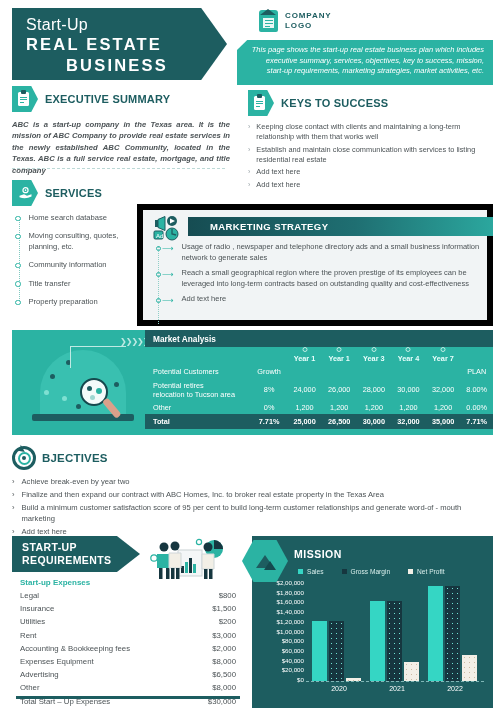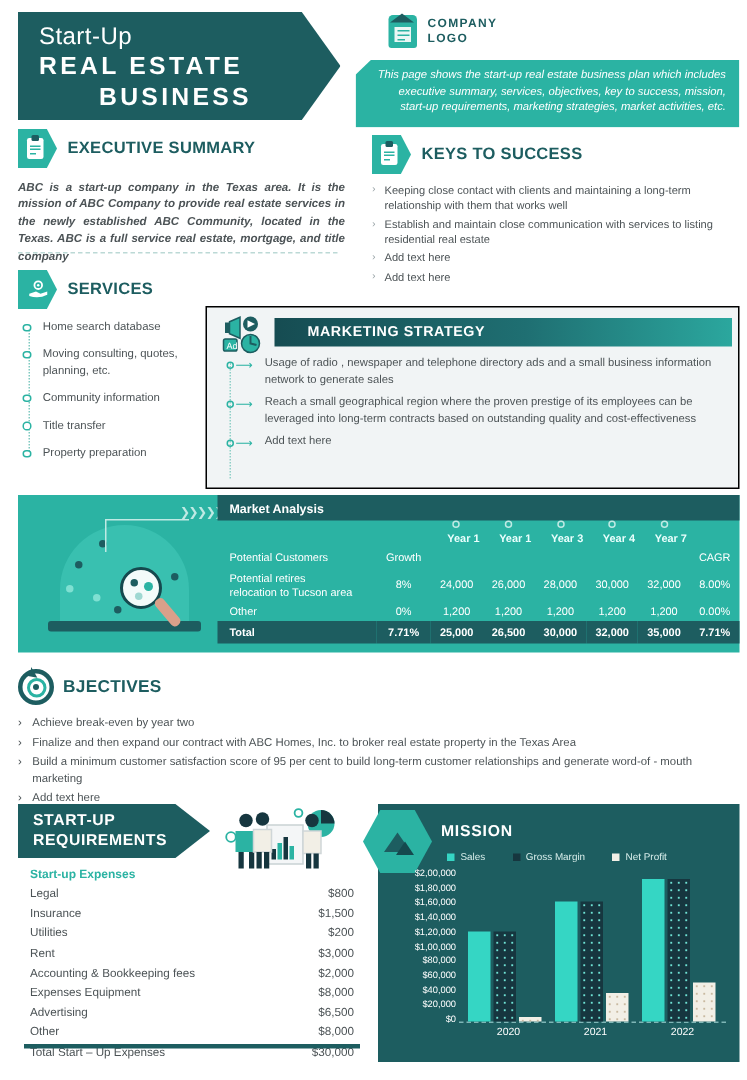--- a/index.html
+++ b/index.html
@@ -74,21 +74,21 @@
   .svc-list{ margin-top:7px; position:relative; padding-left:3px;}
   .svc-list:before{ content:""; position:absolute; left:6.5px; top:4px; bottom:6px;
                     border-left:1px dotted #7fc9c0;}
   .svc-item{ display:flex; align-items:flex-start; gap:8px; margin-bottom:8px; position:relative;}
   .svc-dot{ width:5.5px;height:5.5px;border:1.2px solid #2bb3a3;border-radius:50%;
             background:#fff; margin-top:2.5px; flex:0 0 auto;}
   .svc-txt{ font-size:7.6px; line-height:10.4px; color:#4c5356;}
 
   
   .ms{ position:absolute; left:137px; top:204px; width:356px; height:122px;
-       background:#f1f4f5; border:1px solid #000000;}
+       background:#f1f4f5; border:6px solid #000000;}
   .ms-bar{ position:absolute; left:45px; top:7px; width:305px; height:19px;
            background:linear-gradient(90deg,#164c52 0%, #1f6f72 55%, #2ba79e 100%);
            display:flex; align-items:center; padding-left:22px;
            color:#fff; font-size:9.5px; font-weight:bold; letter-spacing:.4px;}
   .ms-ico{ position:absolute; left:9px; top:4px; width:33px;height:28px;}
   .ms-list{ position:absolute; left:13px; top:32px; width:334px;}
   .ms-item{ display:flex; gap:8px; margin-bottom:5px; align-items:flex-start;}
   .ms-arrow{ display:flex; align-items:center; gap:1px; padding-top:4px; flex:0 0 auto;}
   .ms-arrow .c{ width:5px;height:5px;border:1.1px solid #2bb3a3;border-radius:50%;}
   .ms-arrow .a{ font-size:8px; color:#2bb3a3; line-height:5px;}
@@ -114,21 +114,21 @@
   .ma-lead{ position:absolute; left:52px; top:12px; width:56px;height:1px;background:#bfeae4;}
   .ma-lead2{ position:absolute; left:52px; top:12px; width:1px;height:22px;background:#bfeae4;}
   .chevs{ position:absolute; left:108px; top:7px; font-size:8px;color:#bfeae4;letter-spacing:-1px;}
 
   .ma-panel{ position:absolute; left:133px; top:0; width:348px; height:105px;}
   .ma-hd{ height:17px; background:#1d5d60; color:#fff; font-size:8.3px; font-weight:bold;
           display:flex; align-items:center; padding-left:8px;}
   table.mat{ width:100%; border-collapse:collapse; font-size:7.3px; color:#ffffff;}
   table.mat td, table.mat th{ padding:2.2px 2px; text-align:center; font-weight:normal;}
   table.mat th.lbl, table.mat td.lbl{ text-align:left; padding-left:8px; width:106px;}
-  table.mat tr.yearrow th{ color:#eafffd; font-weight:bold; padding-top:7px; position:relative;text-align:right;}
+  table.mat tr.yearrow th{ color:#eafffd; font-weight:bold; padding-top:7px; position:relative;}
   table.mat tr.yearrow th .circ{ position:absolute; left:50%; top:0px; transform:translateX(-50%);
       width:5px;height:5px;border:1px solid #bfeae4;border-radius:50%;}
   table.mat tr.total td{ background:#1d5d60; font-weight:bold; padding:3px 2px;}
   table.mat tr.total td.lbl{ padding-left:8px;}
   .sub2{ display:block; }
 
   
   .obj{ position:absolute; left:12px; top:446px; width:480px;}
   .obj-hd{ display:flex; align-items:center; gap:6px;}
   .target{ width:24px;height:24px;border-radius:50%; border:3px solid #1d5d60;
@@ -369,21 +369,21 @@
           <th></th>
         </tr>
         <tr>
           <td class="lbl">Potential Customers</td>
           <td>Growth</td>
           <td></td>
               <td></td>
               <td></td>
               <td></td>
               <td></td>
-          <td>CAGR</td>
+          <td>PLAN</td>
         </tr>
         <tr>
           <td class="lbl">
             <span class="sub2">Potential retires</span>
             <span class="sub2">relocation to Tucson area</span>
           </td>
           <td>8%</td>
           <td>24,000</td>
           <td>26,000</td>
           <td>28,000</td>

